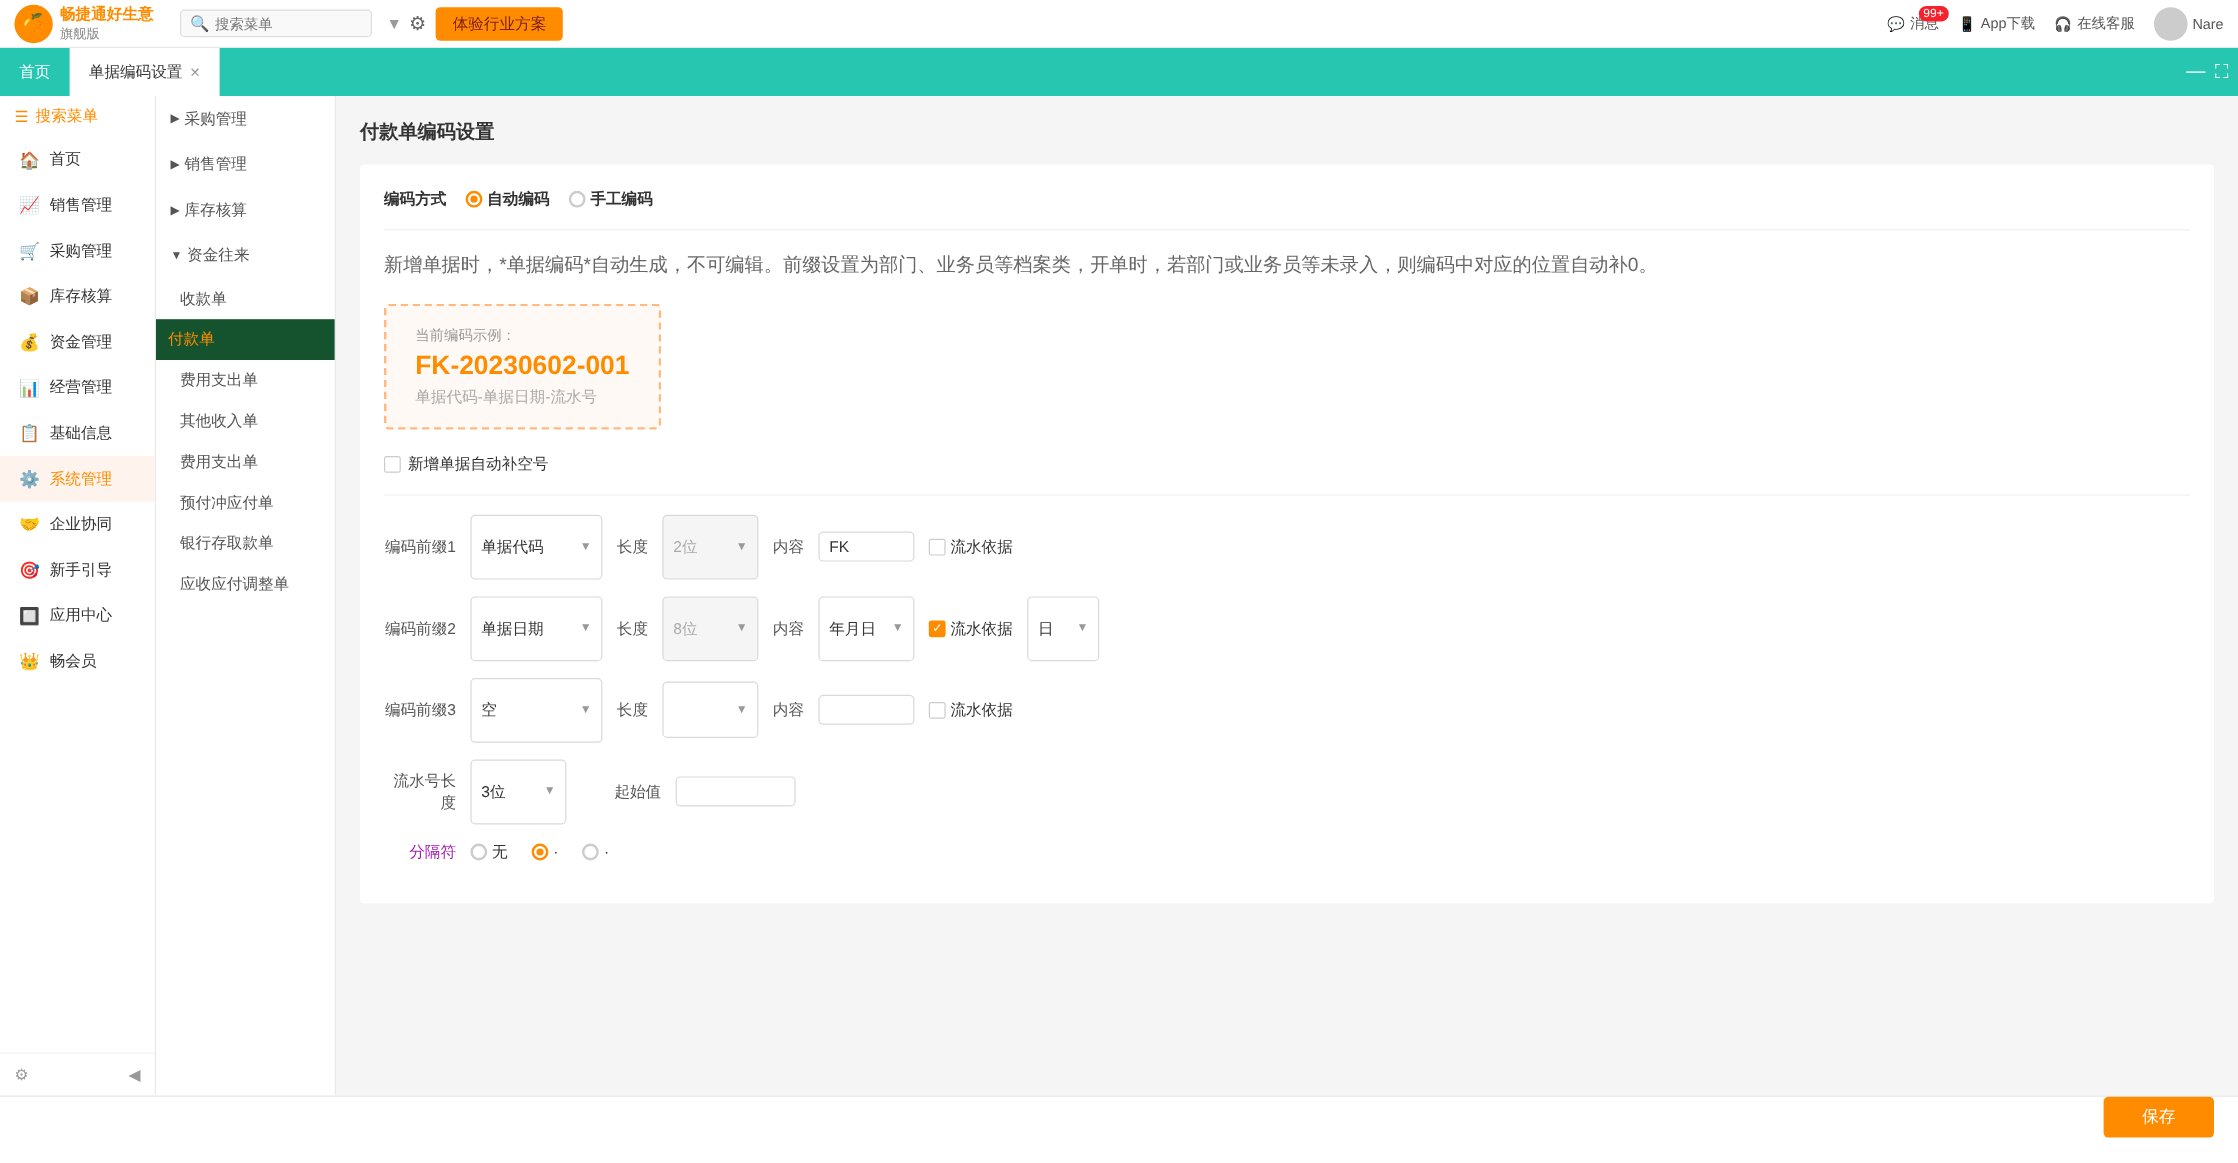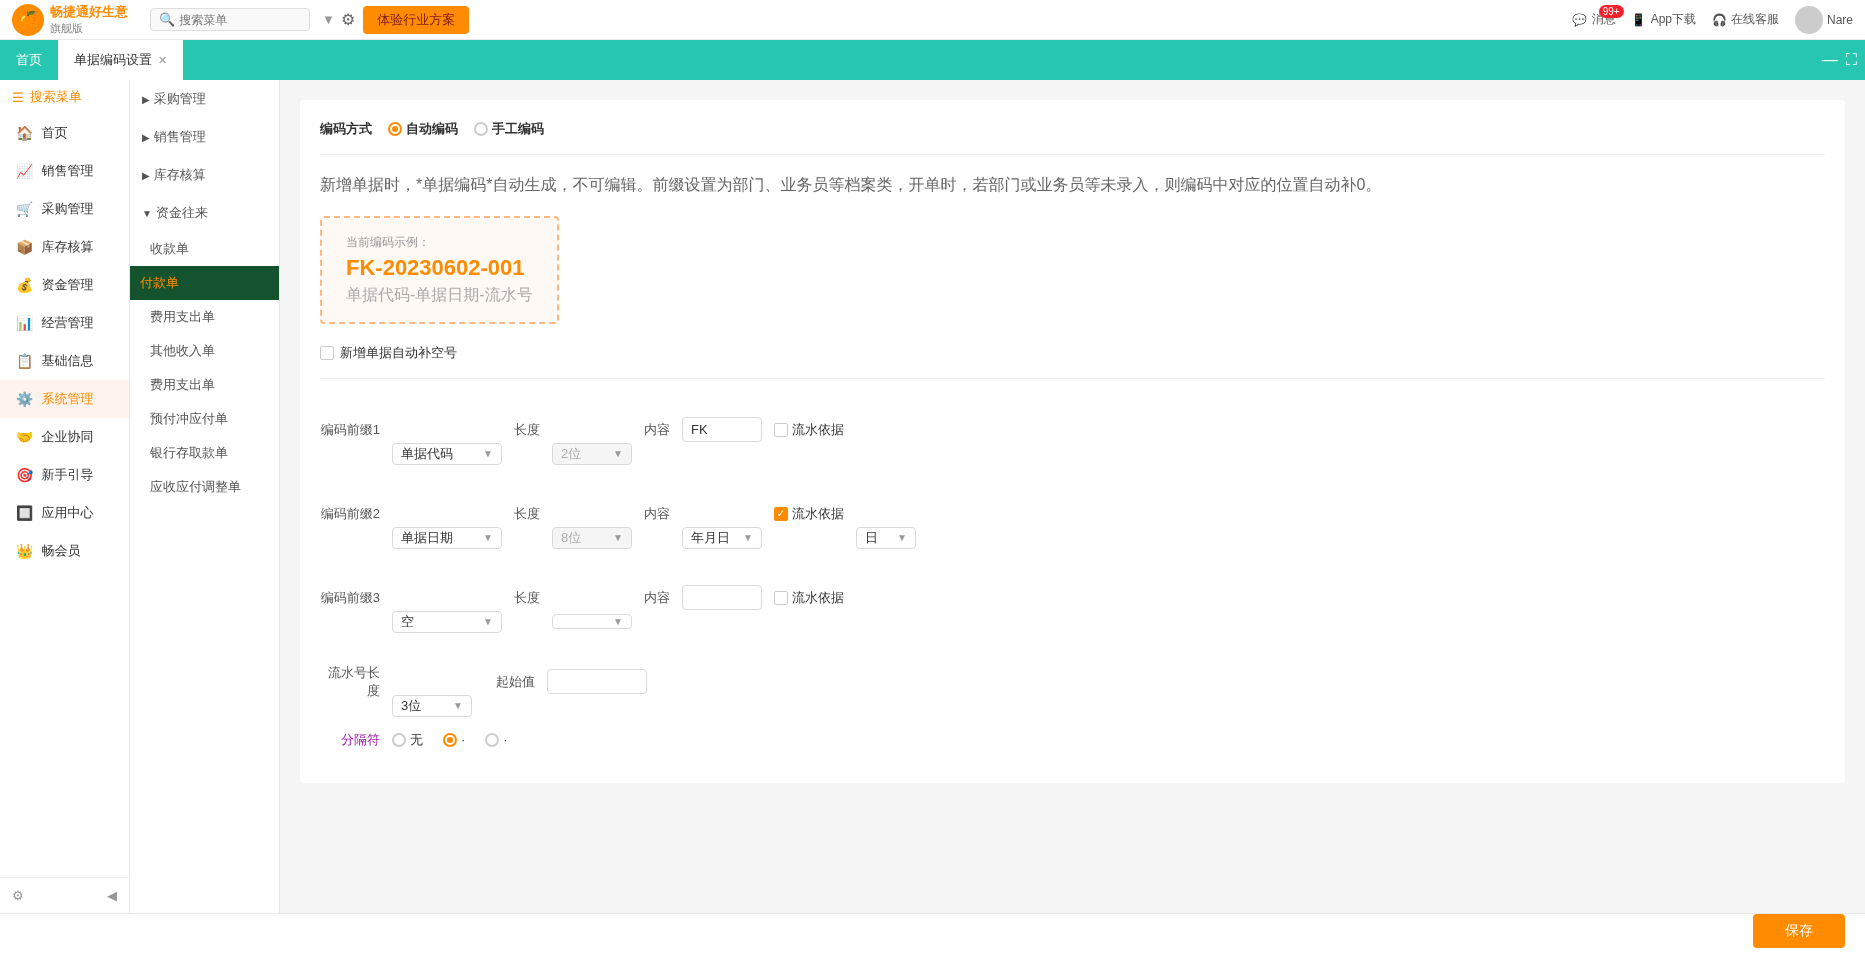--- a/index.html
+++ b/index.html
@@ -59,21 +59,21 @@
 
     
     .preview-box { border: 2px dashed #ffb980; background: #fff9f5; border-radius: 4px; padding: 16px 24px; display: inline-block; margin-bottom: 20px; }
 
     
     .checkbox-row { display: flex; align-items: center; gap: 6px; margin-bottom: 16px; font-size: 13px; color: #333; }
     .checkbox-box { width: 14px; height: 14px; border: 1px solid #ccc; border-radius: 2px; display: inline-flex; align-items: center; justify-content: center; }
 
     
     .form-row { display: flex; align-items: center; gap: 12px; margin-bottom: 14px; flex-wrap: wrap; }
-    .form-select { display: flex; align-items: center; border: 1px solid #d9d9d9; border-radius: 4px; padding: 1px 8px; background: #fff; min-width: 100px; font-size: 13px; color: #333; cursor: pointer; gap: 4px; margin-top: 48px; }
+    .form-select { display: flex; align-items: center; border: 1px solid #d9d9d9; border-radius: 4px; padding: 17px 8px; background: #fff; min-width: 100px; font-size: 13px; color: #333; cursor: pointer; gap: 4px; }
     .form-select .sel-text { flex: 1; }
     .form-select .sel-arrow { color: #999; font-size: 10px; }
     .form-input { border: 1px solid #d9d9d9; border-radius: 4px; padding: 4px 8px; background: #fff; font-size: 13px; color: #333; }
     .stream-checkbox { display: flex; align-items: center; gap: 4px; font-size: 13px; color: #333; }
     .cb-box { width: 14px; height: 14px; border: 1px solid #ccc; border-radius: 2px; display: inline-flex; align-items: center; justify-content: center; cursor: pointer; }
     .cb-box.checked { background: #ff8c00; border-color: #ff8c00; color: #fff; font-size: 10px; }
 
     
     .serial-row { display: flex; align-items: center; gap: 12px; margin-bottom: 14px; }
 
@@ -234,20 +234,21 @@
       <div class="sub-sidebar-item">费用支出单</div>
       <div class="sub-sidebar-item">其他收入单</div>
       <div class="sub-sidebar-item">费用支出单</div>
       <div class="sub-sidebar-item">预付冲应付单</div>
       <div class="sub-sidebar-item">银行存取款单</div>
       <div class="sub-sidebar-item">应收应付调整单</div>
     </div>
   </div>
 
   <div class="content">
+    <div style="font-size:16px;font-weight:600;color:#333;margin-bottom:16px;">付款单编码设置</div>
 
     <div class="content-card">
       
       <div class="encoding-method">
         <span style="font-size:13px;color:#333;">编码方式</span>
         <div class="radio-group">
           <label class="radio-item">
             <span class="radio-dot checked"></span>
             <span>自动编码</span>
           </label>
@@ -258,21 +259,21 @@
         </div>
       </div>
 
       
       <div class="info-text">新增单据时，*单据编码*自动生成，不可编辑。前缀设置为部门、业务员等档案类，开单时，若部门或业务员等未录入，则编码中对应的位置自动补0。</div>
 
       
       <div class="preview-box">
         <div style="font-size:12px;color:#999;margin-bottom:4px;">当前编码示例：</div>
         <div style="font-size:22px;font-weight:bold;color:#ff8c00;">FK-20230602-001</div>
-        <div style="font-size:16px;color:#aaa;margin-top:4px;">单据代码-单据日期-流水号</div>
+        <div style="font-size:13px;color:#aaa;margin-top:4px;">单据代码-单据日期-流水号</div>
       </div>
 
       
       <div class="checkbox-row">
         <span class="checkbox-box"></span>
         <span>新增单据自动补空号</span>
       </div>
 
       <div class="divider"></div>
 
@@ -343,21 +344,21 @@
         </div>
       </div>
 
       
       <div class="serial-row">
         <span style="font-size:13px;color:#555;width:60px;text-align:right;flex-shrink:0;">流水号长度</span>
         <div class="form-select" style="min-width:80px;">
           <span class="sel-text">3位</span>
           <span class="sel-arrow">▼</span>
         </div>
-        <span style="font-size:13px;color:#555;margin-left:12px;">起始值</span>
+        <span style="font-size:13px;color:#555;margin-left:28px;">起始值</span>
         <input type="text" class="form-input" style="width: 100px;">
       </div>
 
       
       <div class="sep-row">
         <span style="font-size:13px;color:#a21caf;width:60px;text-align:right;flex-shrink:0;">分隔符</span>
         <label class="radio-item" style="display:flex;align-items:center;gap:4px;">
           <span class="sep-radio"></span>
           <span style="font-size:13px;">无</span>
         </label>

